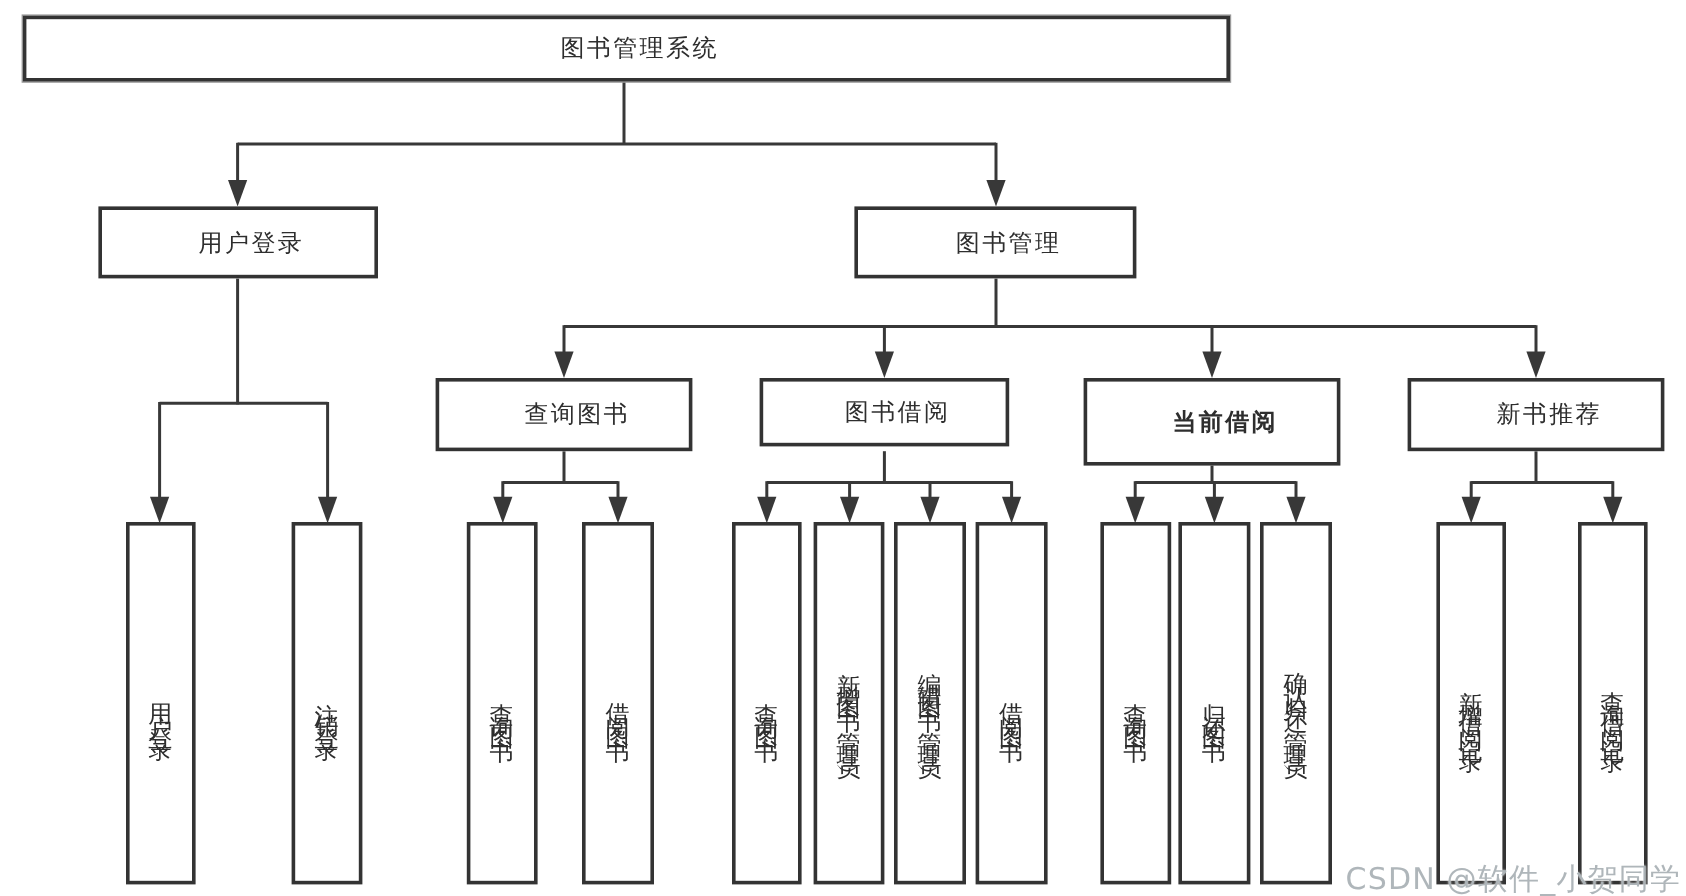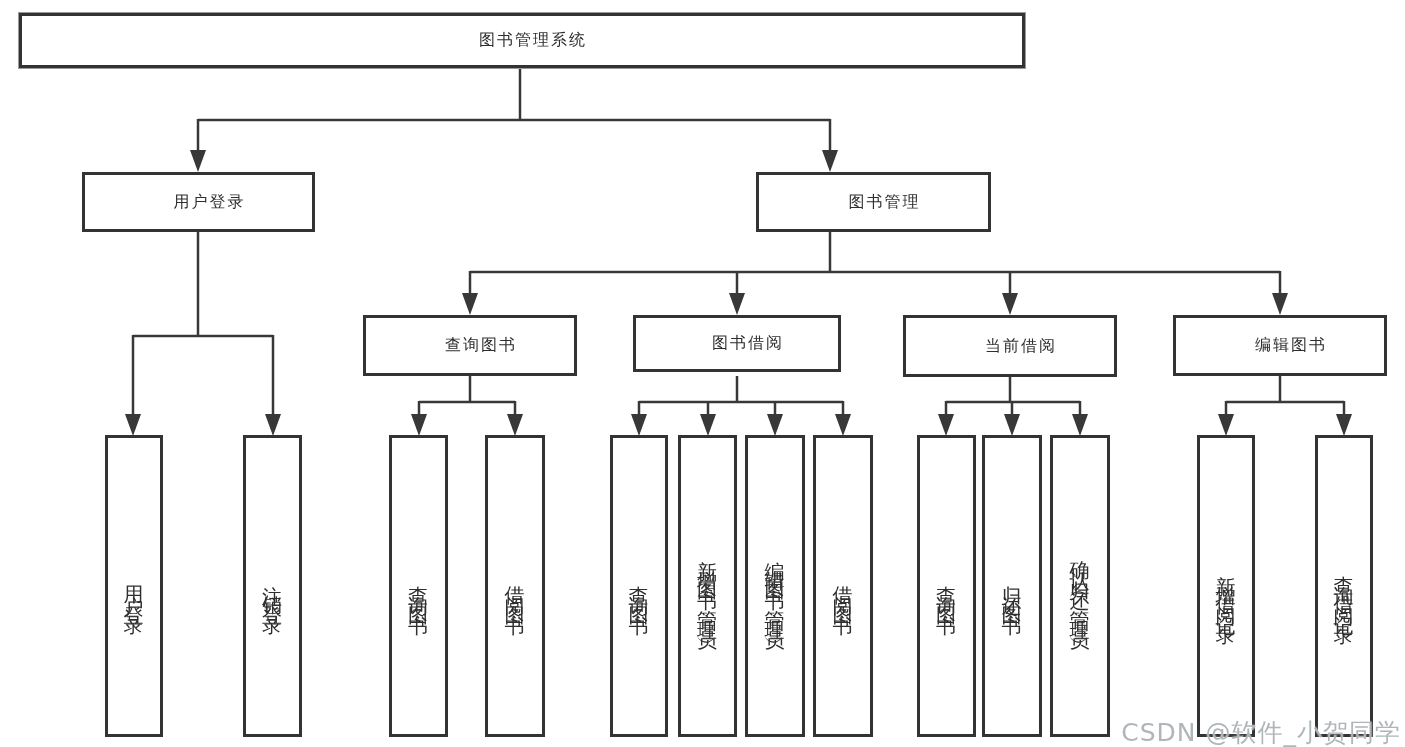--- a/index.html
+++ b/index.html
@@ -8,21 +8,21 @@
     background:#ffffff; overflow:hidden;
     font-family:"DejaVu Sans","Liberation Sans",sans-serif;
   }
   #connectors { position:absolute; left:0; top:0; z-index:0; }
   .box {
     position:absolute; box-sizing:border-box;
     border:3px solid #333333; background:#ffffff;
     display:flex; align-items:center; justify-content:center;
     color:#2e2e2e; z-index:1;
   }
-  .hbox { font-size:16px; letter-spacing:2px;padding-left:22px; }
+  .hbox { font-size:20px; letter-spacing:2px;padding-left:22px; }
   .root { box-shadow:0 0 0 1px #9a9a9a; }
   .leaf {
     writing-mode:vertical-rl; text-orientation:mixed;
     font-size:20px; letter-spacing:10px; line-height:1;
     padding-top:8px;
   }
   #watermark {
     position:absolute; top:716px; right:4px; z-index:3;
     font-size:25px; color:rgba(171,178,182,0.95);
     text-shadow:0 0 2px #ffffff; letter-spacing:1px;
@@ -123,35 +123,35 @@
     </g>
   </svg>
 
   <div class="box hbox root" style="left:19px;top:13px;width:1006px;height:55px;">
     <span>图书管理系统</span>
   </div>
 
   <div class="box hbox" style="left:82px;top:172px;width:233px;height:60px;">
     <span>用户登录</span>
   </div>
-  <div class="box hbox" style="left:712px;top:172px;width:235px;height:60px;margin-left:44px;">
+  <div class="box hbox" style="left:712px;top:172px;width:235px;height:60px;">
     <span>图书管理</span>
   </div>
 
   <div class="box hbox" style="left:363px;top:315px;width:214px;height:61px;">
     <span>查询图书</span>
   </div>
   <div class="box hbox" style="left:633px;top:315px;width:208px;height:57px;">
     <span>图书借阅</span>
   </div>
-  <div class="box hbox" style="left:903px;top:315px;width:214px;height:62px;">
+  <div class="box hbox" style="left:903px;top:315px;width:214px;height:73px;font-weight:bold;">
     <span>当前借阅</span>
   </div>
   <div class="box hbox" style="left:1173px;top:315px;width:214px;height:61px;">
-    <span>编辑图书</span>
+    <span>新书推荐</span>
   </div>
 
   <div class="box leaf" style="left:105px;top:435px;width:58px;height:302px;">
     <span>用户登录</span>
   </div>
   <div class="box leaf" style="left:243px;top:435px;width:59px;height:302px;">
     <span>注销登录</span>
   </div>
 
   <div class="box leaf" style="left:389px;top:435px;width:59px;height:302px;">

